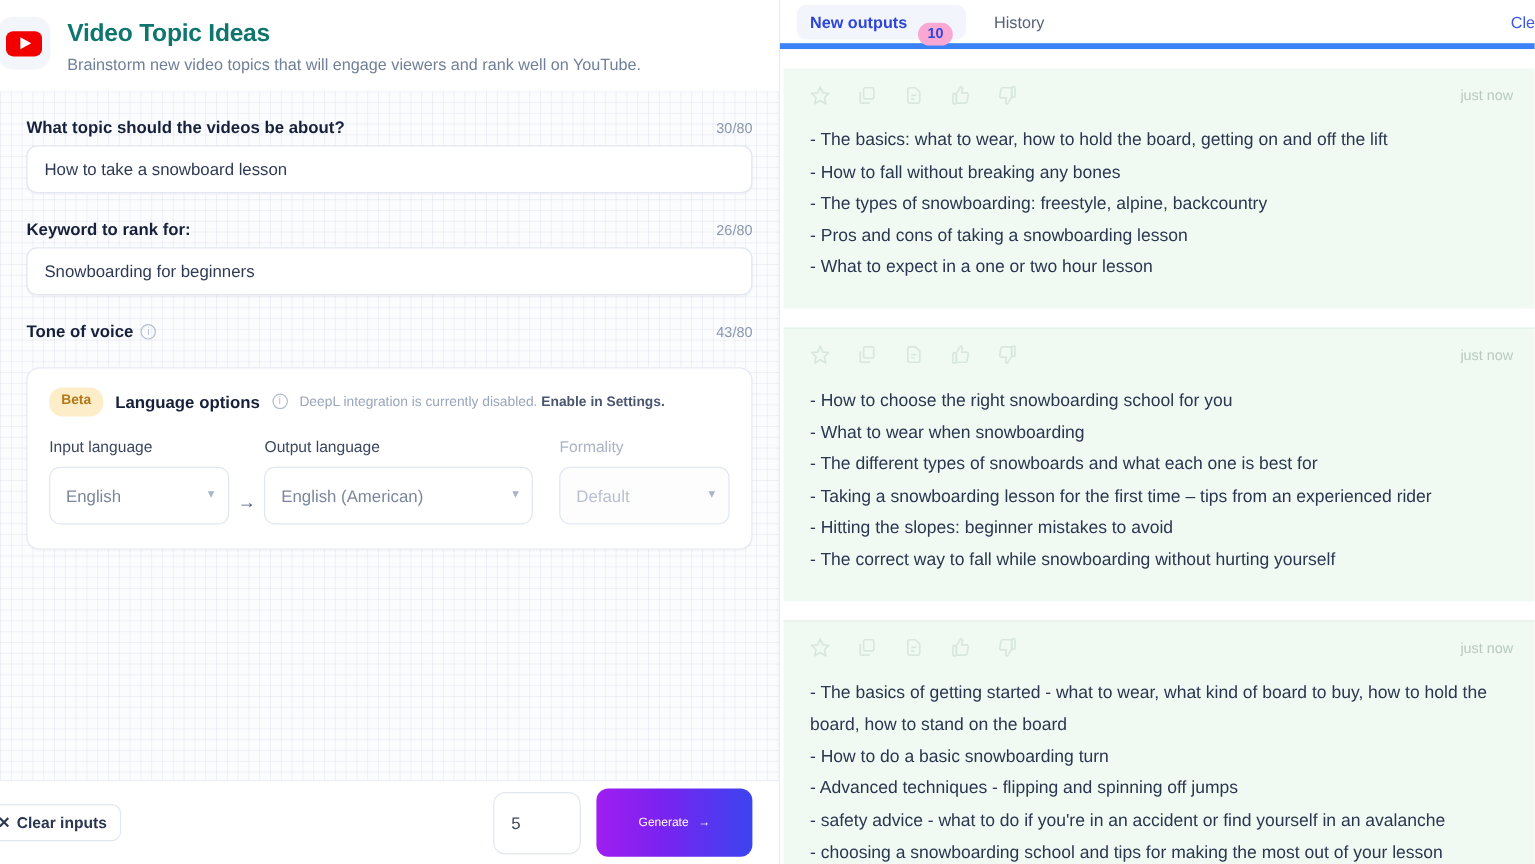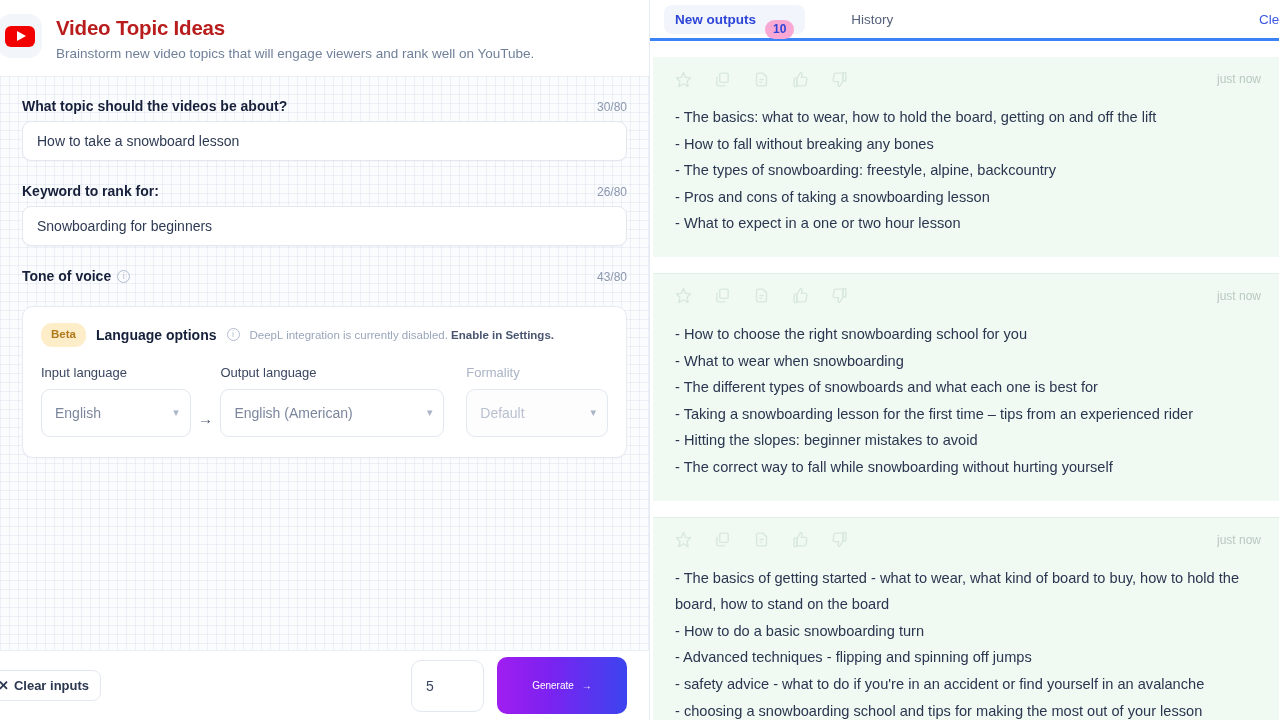--- a/index.html
+++ b/index.html
@@ -43,21 +43,21 @@
   .yt-tri {
     width: 0; height: 0;
     border-left: 9px solid #ffffff;
     border-top: 5.5px solid transparent;
     border-bottom: 5.5px solid transparent;
     margin-left: 2px;
   }
   .title-wrap { padding-top: 1px; }
   .app-title {
     font-size: 20.5px; font-weight: bold; letter-spacing: -.2px;
-    color: #b91c1c; line-height: 26px;
+    color: #0f766e; line-height: 26px;
   }
   .app-sub {
     font-size: 13.5px; color: #70809a; line-height: 20px; margin-top: 3px;
   }
 
   .left-body {
     flex: 1 1 auto;
     position: relative;
     overflow: hidden;
     padding: 22px 22px 0 22px;
@@ -190,24 +190,23 @@
   
   .right {
     width: 629px; height: 720px;
     display: flex; flex-direction: column;
     background: #ffffff;
     position: relative;
   }
   .right-header {
     height: 41px; flex: 0 0 auto;
     display: flex; align-items: center;
-    border-bottom: 3px solid #3b82f6;
+    border-bottom: 5px solid #3b82f6;
     padding: 0 0 0 14px;
     background: #fff;
-    gap: 23px;
   }
   .tab {
     display: flex; align-items: center; gap: 9px;
     height: 29px; padding: 0 11px;
     border-radius: 8px;
     font-size: 13.5px; color: #55617a;
     cursor: pointer;
   }
   .tab.active { background: #f2f5fb; color: #2d45d8; font-weight: bold; }
   .tab-badge {

